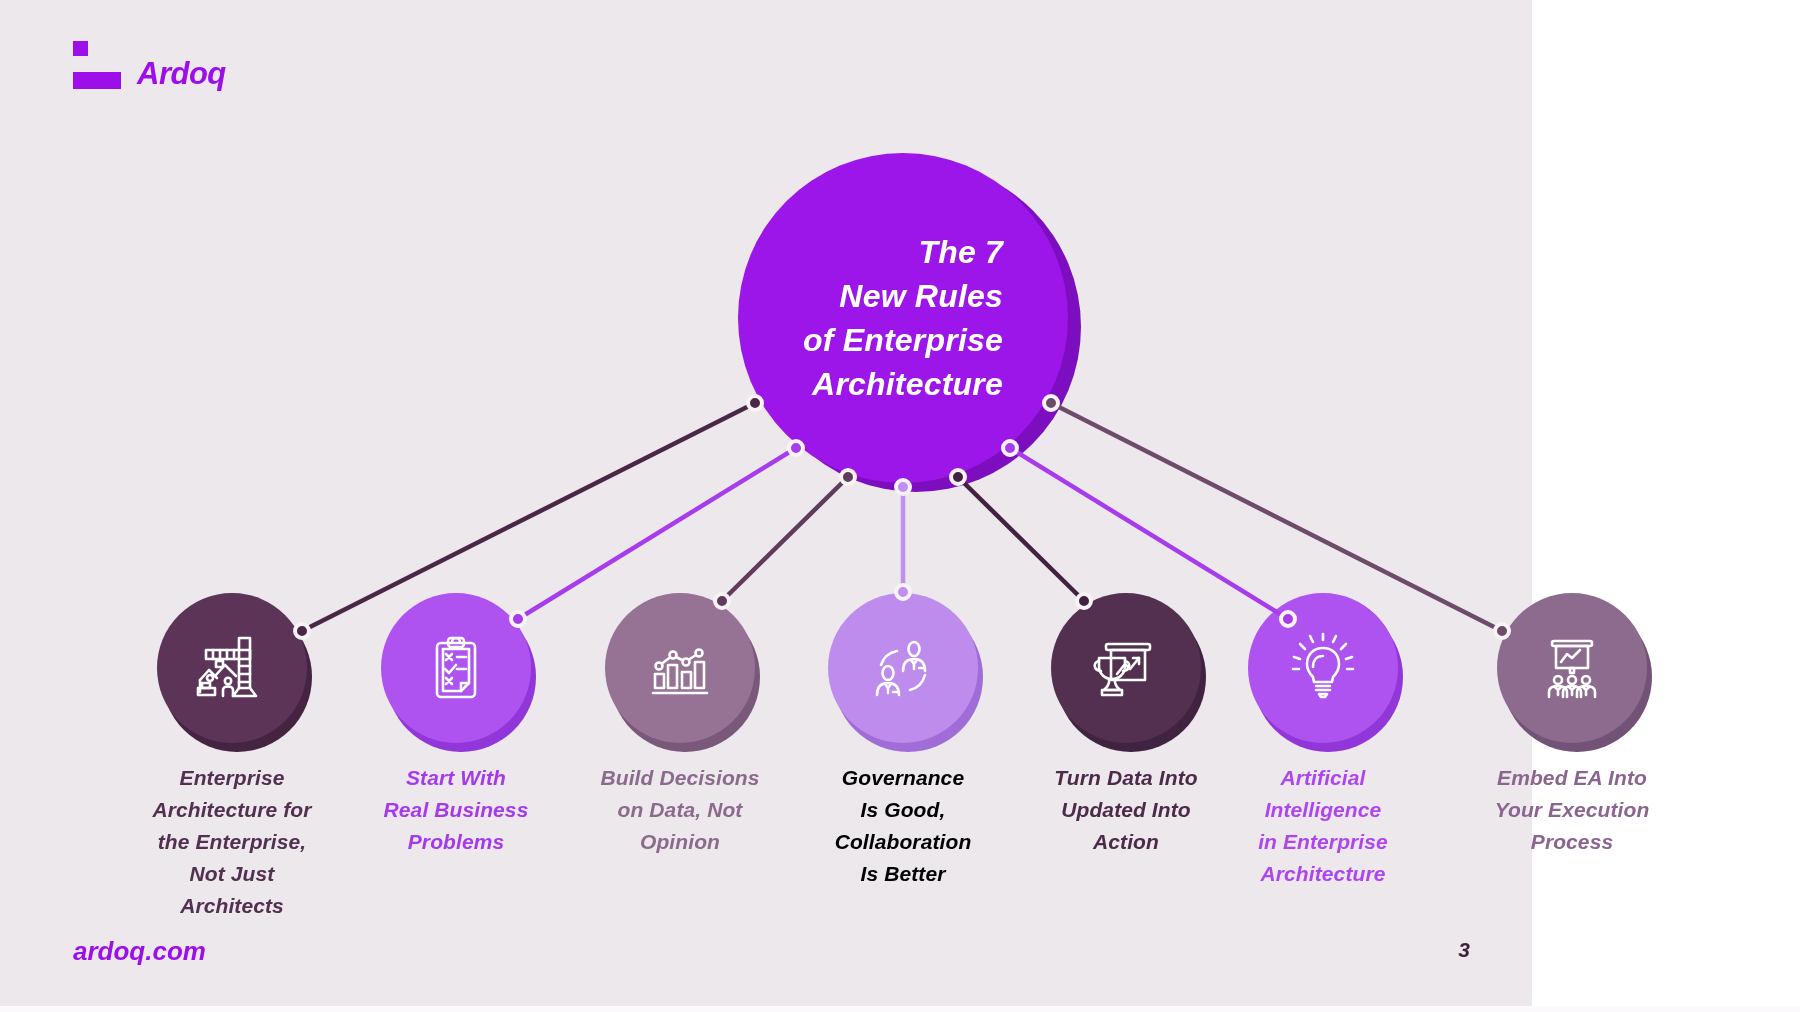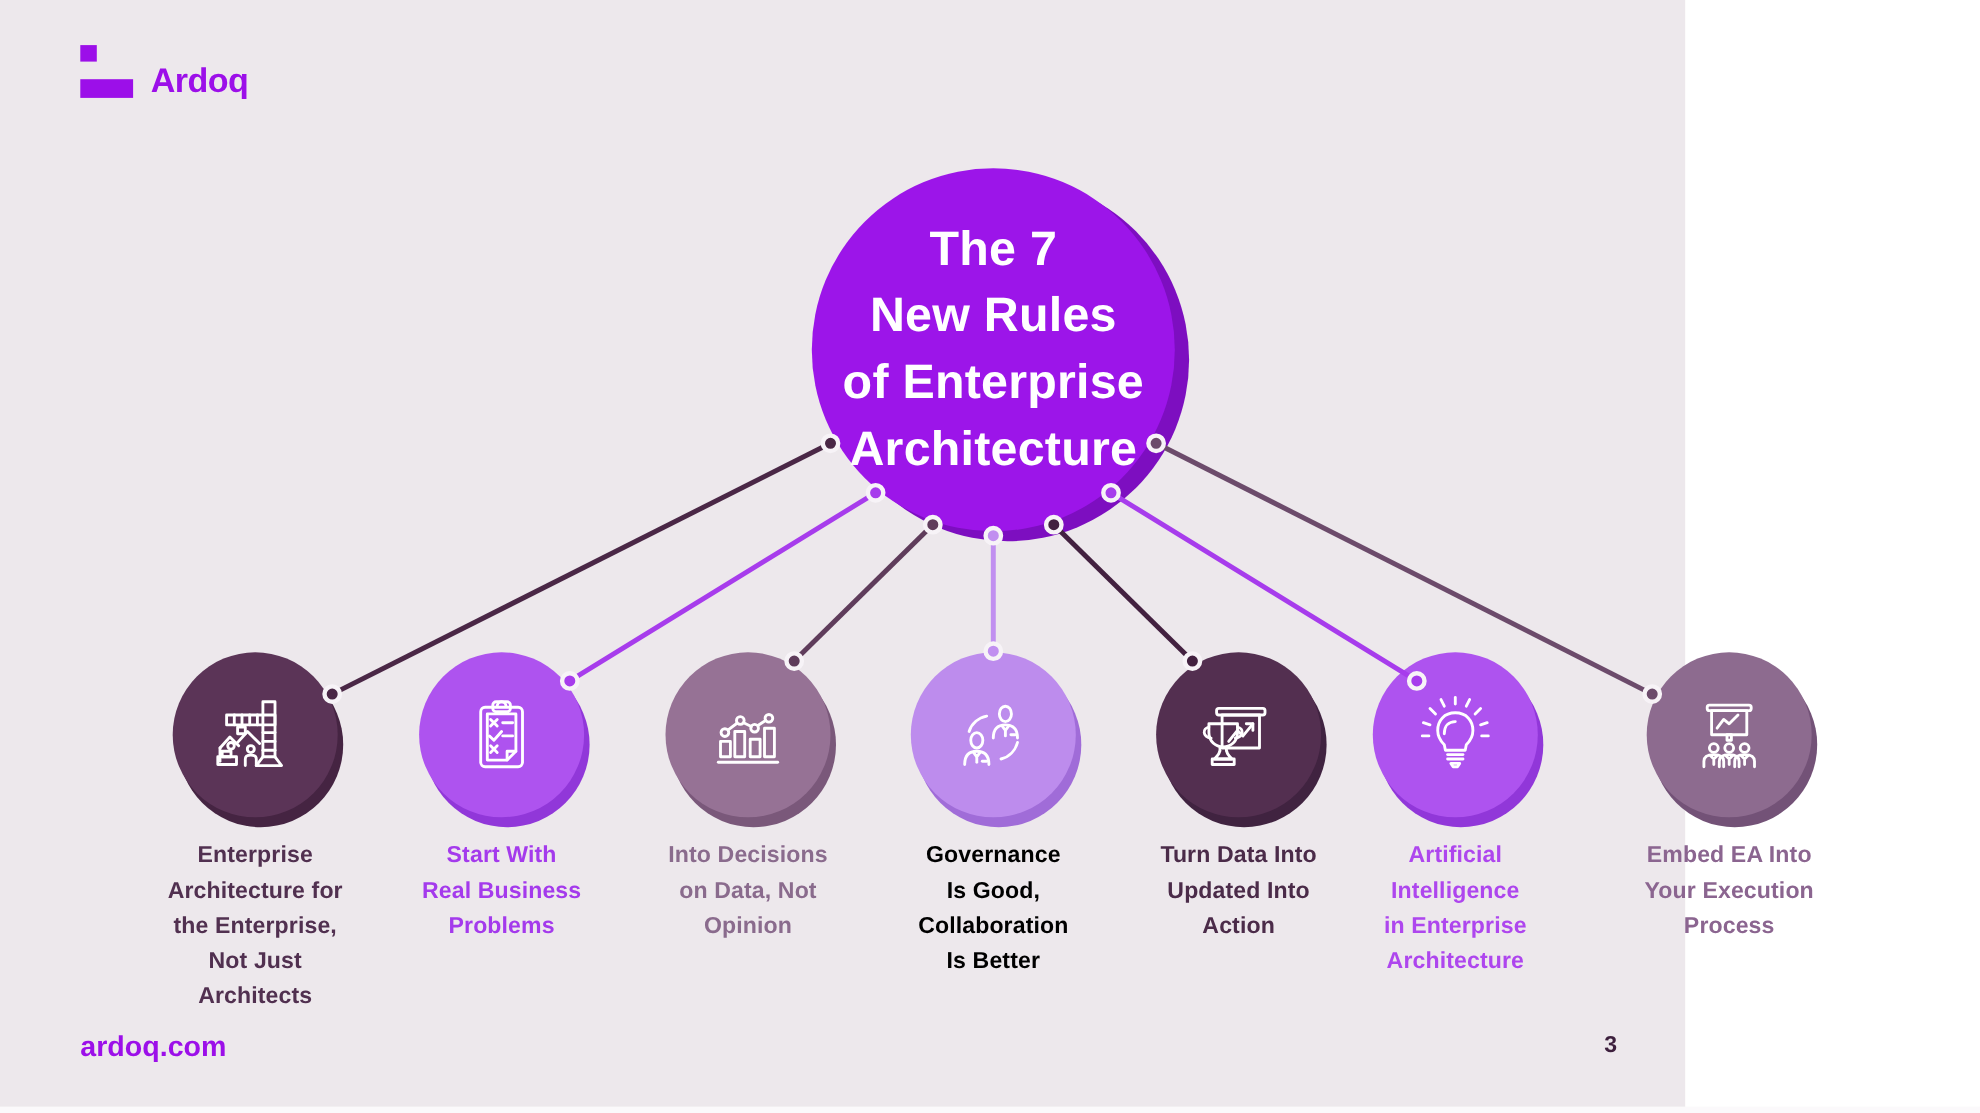--- a/index.html
+++ b/index.html
@@ -4,20 +4,21 @@
 <style>
   html,body{margin:0;padding:0;}
   body{
     width:1800px;height:1012px;
     font-family:"Liberation Sans", sans-serif;
     overflow:hidden;
   }
   .slide{
     position:relative;width:1532px;height:1012px;
     background:#EDE8EC;
+    font-style:italic;
   }
   
   .logo-mark{position:absolute;left:73px;top:41px;width:60px;height:48px;}
   .logo-square{position:absolute;left:0;top:0;width:15px;height:15px;background:#9C0FE9;}
   .logo-bar{position:absolute;left:0;top:31px;width:48px;height:17px;background:#9C0FE9;}
   .logo-text{
     position:absolute;left:137px;top:56px;
     font-size:31px;font-weight:bold;letter-spacing:-0.5px;color:#9C0FE9;
   }
   .edition-line{
@@ -26,22 +27,22 @@
   }
   .edition-line .bold{font-weight:800;}
   
   .big-circle-wrap{position:absolute;left:738px;top:153px;width:330px;height:330px;}
   .big-circle-shadow{position:absolute;left:13px;top:9px;width:330px;height:330px;border-radius:50%;}
   .big-circle{
     position:absolute;left:0;top:0;width:330px;height:330px;border-radius:50%;
     display:flex;align-items:center;justify-content:center;
   }
   .center-title{
-    color:#FFFFFF;font-size:44px;font-weight:bold;line-height:1.38;
-    text-align:center;white-space:pre-line;letter-spacing:0.2px;
+    color:#FFFFFF;font-size:32px;font-weight:bold;line-height:1.38;
+    text-align:right;white-space:pre-line;letter-spacing:0.2px;
   }
   
   .node{position:absolute;top:593px;width:150px;height:150px;}
   .node-1{left:157px}.node-2{left:381px}.node-3{left:605px}.node-4{left:828px}
   .node-5{left:1051px}.node-6{left:1248px}.node-7{left:1497px}
   .circle-shadow{position:absolute;left:5px;top:9px;width:150px;height:150px;border-radius:50%;}
   .circle{
     position:absolute;left:0;top:0;width:150px;height:150px;border-radius:50%;
     display:flex;align-items:center;justify-content:center;
   }
@@ -143,21 +144,21 @@
           <circle cx="19" cy="38" r="3.5"></circle>
           <circle cx="33" cy="27" r="3.5"></circle>
           <circle cx="46" cy="34" r="3.5"></circle>
           <circle cx="59" cy="25" r="3.5"></circle>
           <line x1="22" y1="35.5" x2="30" y2="29.5"></line>
           <line x1="36" y1="29" x2="43" y2="32.5"></line>
           <line x1="49" y1="31.5" x2="56" y2="27"></line>
         </g>
       </svg>
     </div>
-    <div class="node-label" style="color: rgb(138, 107, 141);">Into Decisions
+    <div class="node-label" style="color: rgb(138, 107, 141);">Build Decisions
 on Data, Not
 Opinion</div>
   </div>
 
   <div class="node node-4">
     <div class="circle-shadow" style="background: rgb(160, 108, 216);"></div>
     <div class="circle" style="background: rgb(189, 140, 237);">
       <svg class="icon" viewBox="0 0 80 80">
         <g>
           <ellipse cx="51" cy="21" rx="5.5" ry="7"></ellipse>

